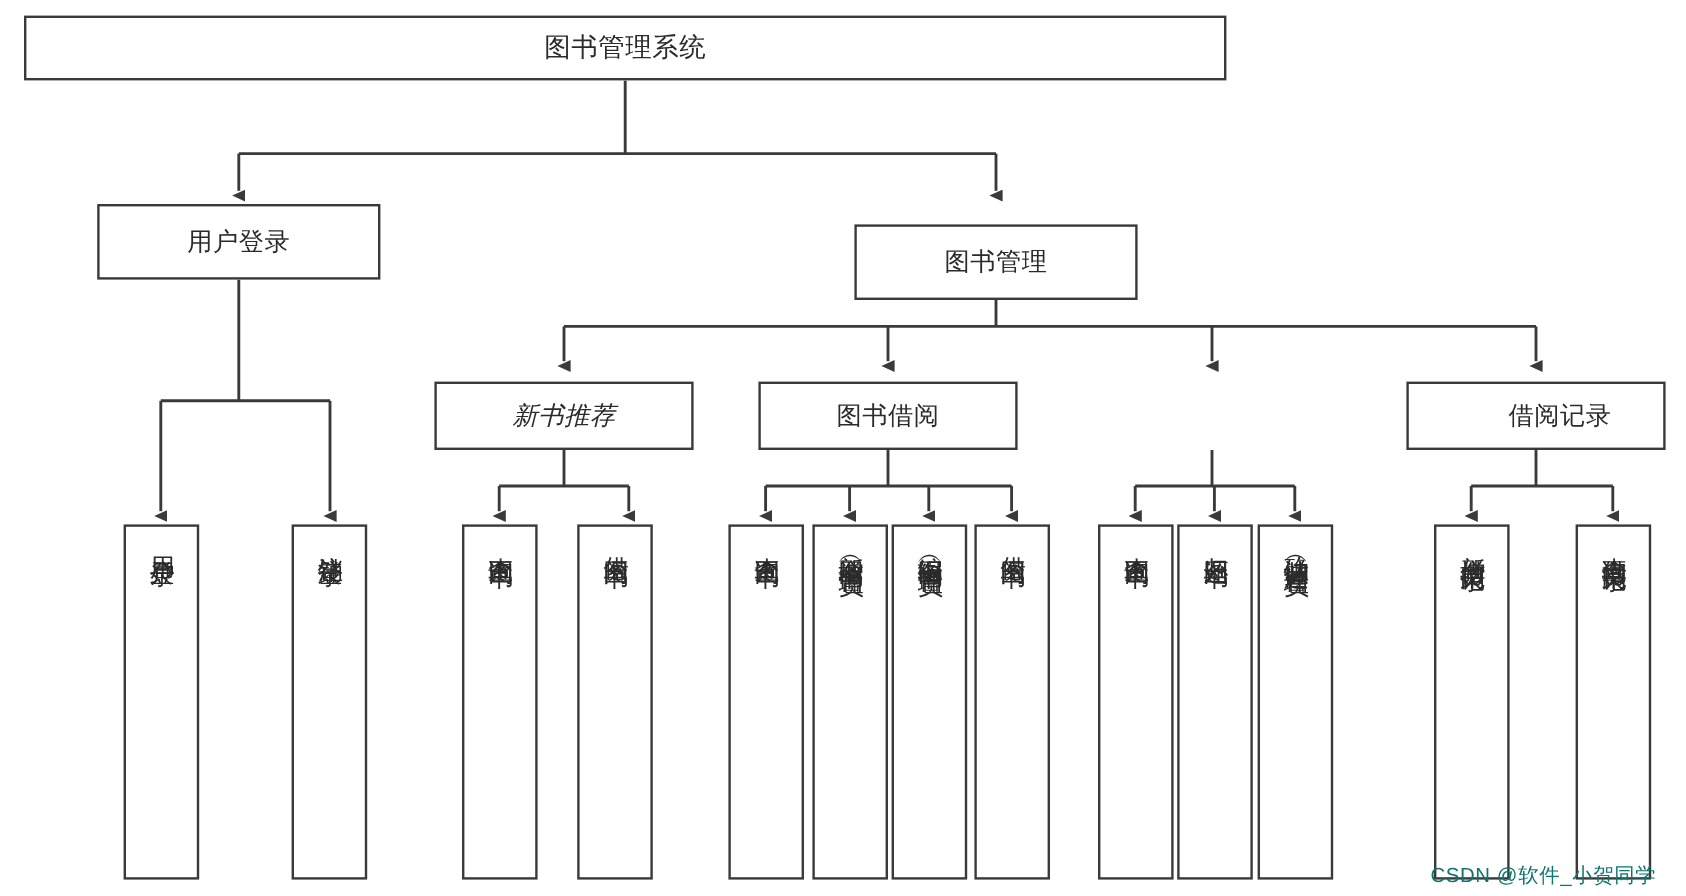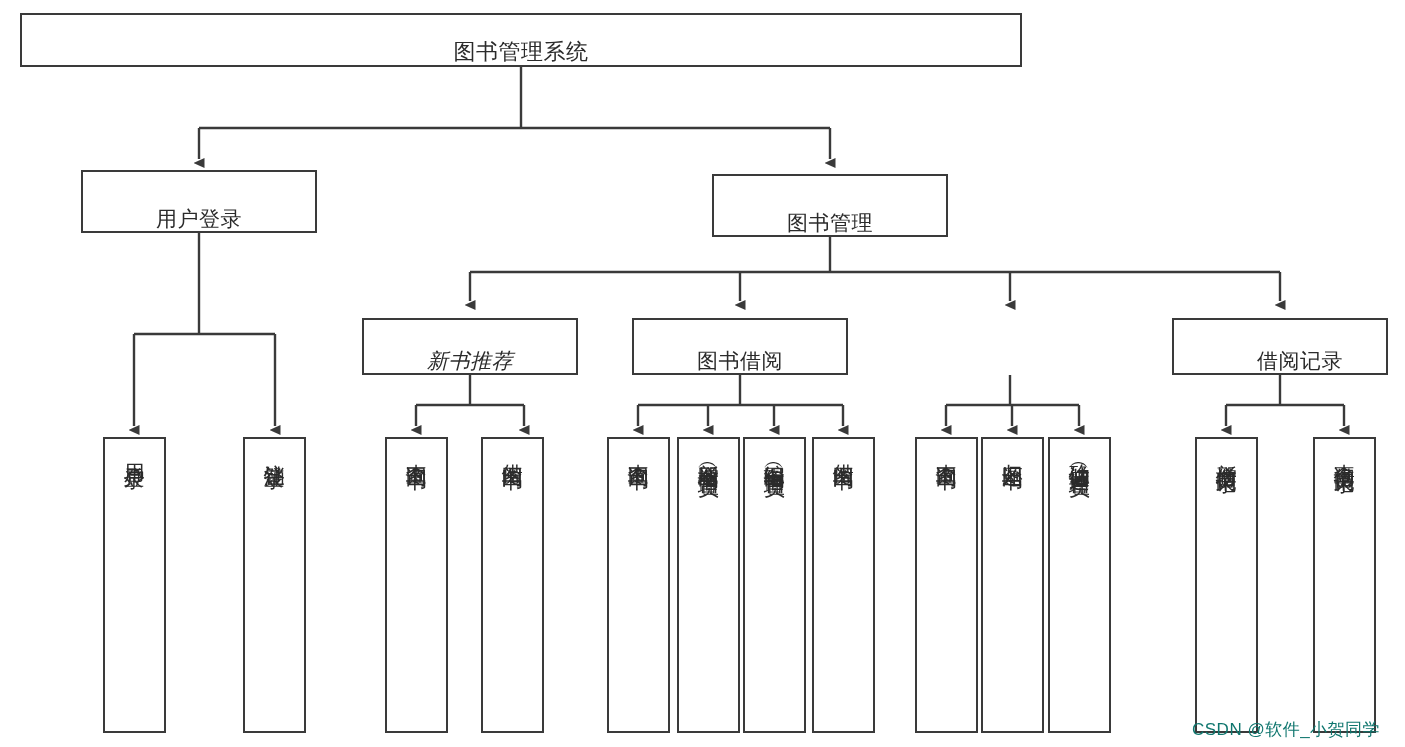--- a/index.html
+++ b/index.html
@@ -25,21 +25,21 @@
     width: 1405px;
     height: 747px;
     pointer-events: none;
   }
   .node {
     position: absolute;
     box-sizing: border-box;
     background: #ffffff;
     border: 2.2px solid #3a3a3a;
     display: flex;
-    align-items: flex-end;
+    align-items: center;
     justify-content: center;
     color: #2b2b2b;
     text-align: center;
     letter-spacing: 0.5px;
   }
   .node.horiz {
     font-size: 21px;
     line-height: 1.2;
   }
   .node.root {
@@ -124,21 +124,21 @@
     </g>
   </svg>
 
   <div class="node horiz root" style="left:20px; top:13px; width:1002px; height:54px;">
     <span>图书管理系统</span>
   </div>
 
   <div class="node horiz" style="left:81px; top:170px; width:236px; height:63px;">
     <span>用户登录</span>
   </div>
-  <div class="node horiz" style="left:712px; top:174px; width:236px; height:63px;">
+  <div class="node horiz" style="left:712px; top:187px; width:236px; height:63px;">
     <span>图书管理</span>
   </div>
 
   <div class="node horiz" style="left:362px; top:318px; width:216px; height:57px;font-style:italic;">
     <span>新书推荐</span>
   </div>
   <div class="node horiz" style="left:632px; top:318px; width:216px; height:57px;">
     <span>图书借阅</span>
   </div>
   <div class="node horiz" style="left:1172px; top:318px; width:216px; height:57px;padding-left:40px;">

